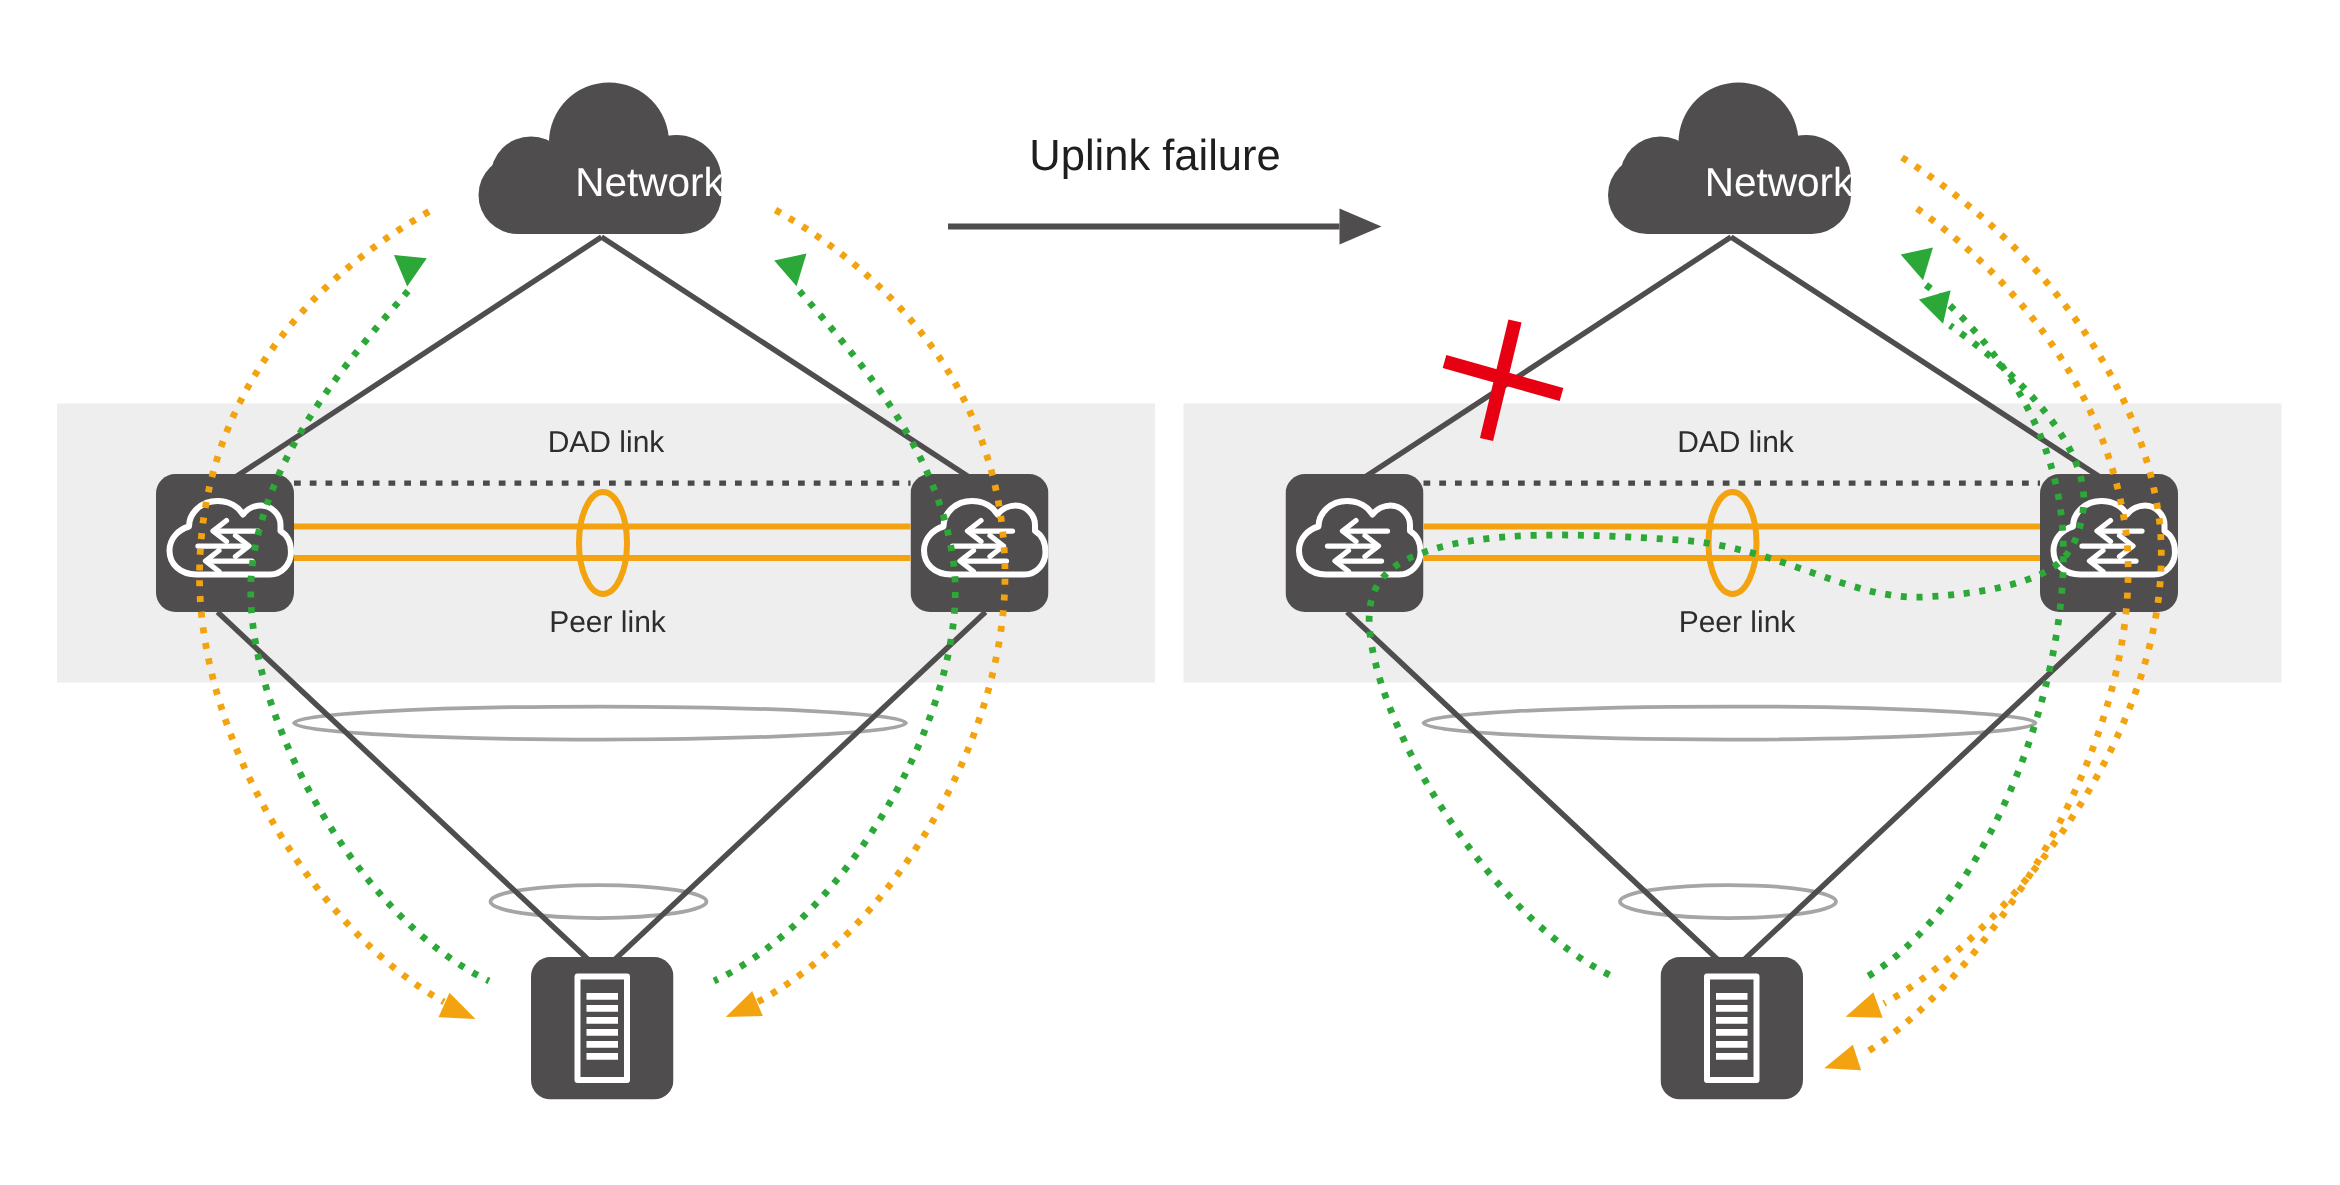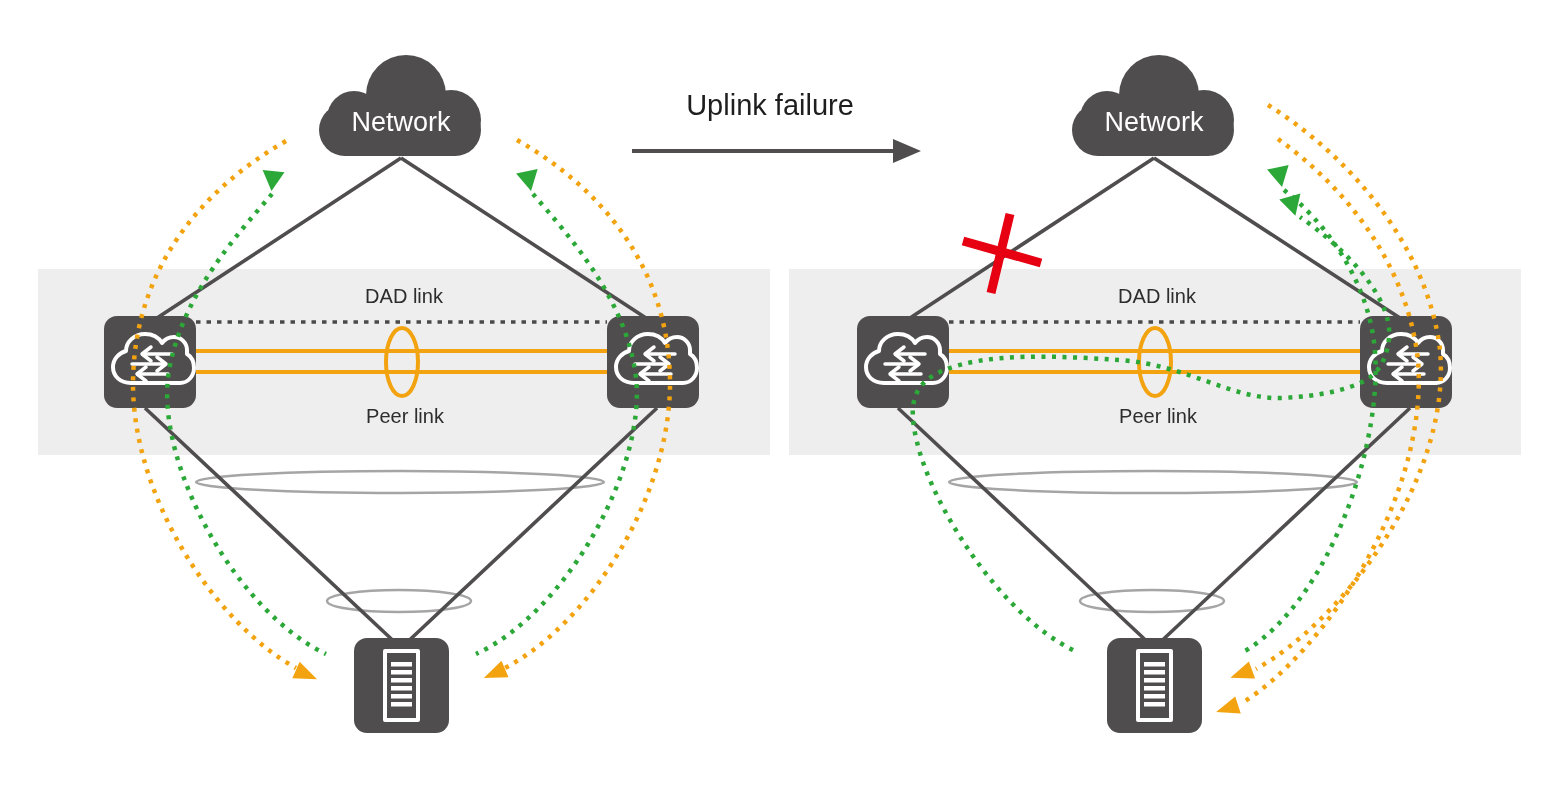--- a/index.html
+++ b/index.html
@@ -11,21 +11,21 @@
     --c-dark:#4F4D4D;
     --c-band:#EFEEEE;
     --c-egray:#A5A5A5;
     --c-red:#E60012;
     --c-label:#2D2D2D;
     --c-nettext:#FFFFFF;
   }
   svg.canvas{position:absolute;left:0;top:0;z-index:1;}
   .lbl{position:absolute;z-index:2;transform:translate(-50%,-50%);
        white-space:nowrap;color:var(--c-label);font-size:20px;}
-  .lbl.network{color:var(--c-nettext);font-size:27px;}
+  .lbl.network{color:var(--c-nettext);font-size:27px;margin-left:32px;}
   .lbl.transition{font-size:29px;color:#1E1E1E;}
   
   .f-dark{fill:var(--c-dark);}
   .s-dark{stroke:var(--c-dark);fill:none;}
   .band{fill:var(--c-band);}
   .s-gray{stroke:var(--c-egray);fill:none;stroke-width:2.5;}
   .link{stroke-width:3.6;}
   .dadline{stroke:#4A4A4A;fill:none;stroke-width:3.5;stroke-dasharray:4.5 6;}
   .peer{stroke:var(--c-orange);fill:none;stroke-width:4;}
   .lagring{stroke:var(--c-orange);fill:none;stroke-width:4;}

